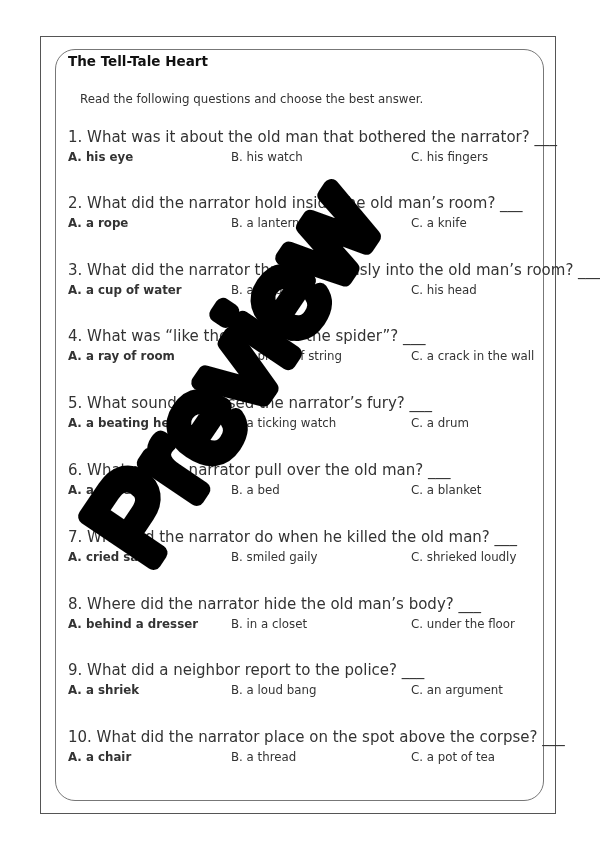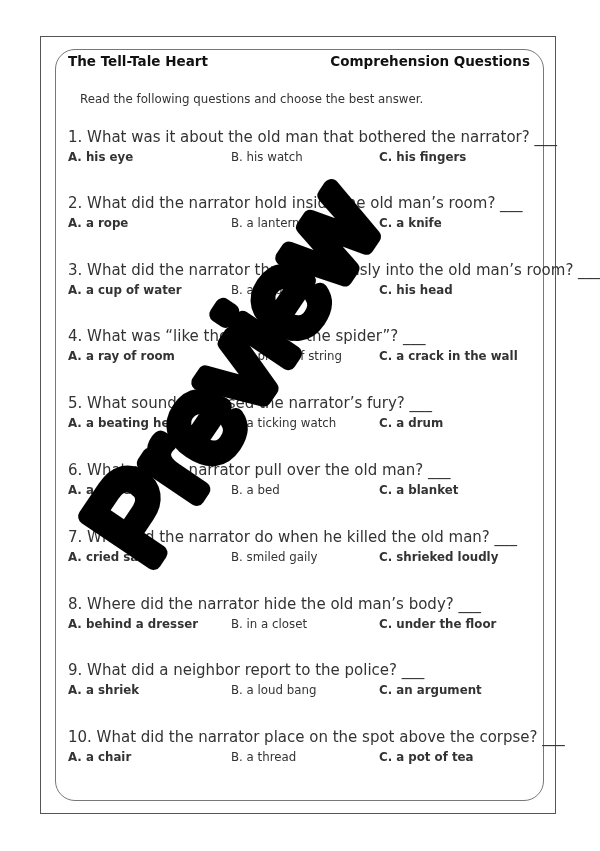--- a/index.html
+++ b/index.html
@@ -11,32 +11,31 @@
                  border: 1.5px solid #777; border-radius: 20px; box-sizing: border-box; }
     .header { position: absolute; left: 68px; top: 53px; width: 462px; height: 20px; text-align: center; }
     .title-left { position: absolute; left: 0; top: 0; font-size: 13.5px; font-weight: bold; color: #111; }
     .title-right { position: absolute; right: 0; top: 0; font-size: 13.5px; font-weight: bold; color: #111; }
     .instructions { position: absolute; left: 80px; top: 92px; font-size: 11.8px; color: #333; }
     .question { position: absolute; left: 68px; width: 470px; }
     .q-text { position: absolute; left: 0; top: 0; font-size: 15px; color: #333; white-space: nowrap; }
     .opt { position: absolute; top: 22px; font-size: 11.8px; color: #333; white-space: nowrap; }
     .opt-a { left: 0; font-weight: bold; }
     .opt-b { left: 163px; }
-    .opt-c { left: 311px; font-weight: bold; }
+    .opt-c { left: 343px; }
     .watermark { position: absolute; left: 0; top: 0; width: 600px; height: 851px; pointer-events: none; }
   </style>
 </head>
 <body>
 
 <div class="outer-frame"></div>
 <div class="inner-box"></div>
 
 <div class="header">
   <span class="title-left">The Tell-Tale Heart</span>
-  <span class="title-right">Comprehension Questions</span>
 </div>
 
 <div class="instructions">Read the following questions and choose the best answer.</div>
 
 <div class="question" style="top:128px">
   <span class="q-text">1. What was it about the old man that bothered the narrator? ___</span>
   <span class="opt opt-a">A. his eye</span>
   <span class="opt opt-b">B. his watch</span>
   <span class="opt opt-c">C. his fingers</span>
 </div>

